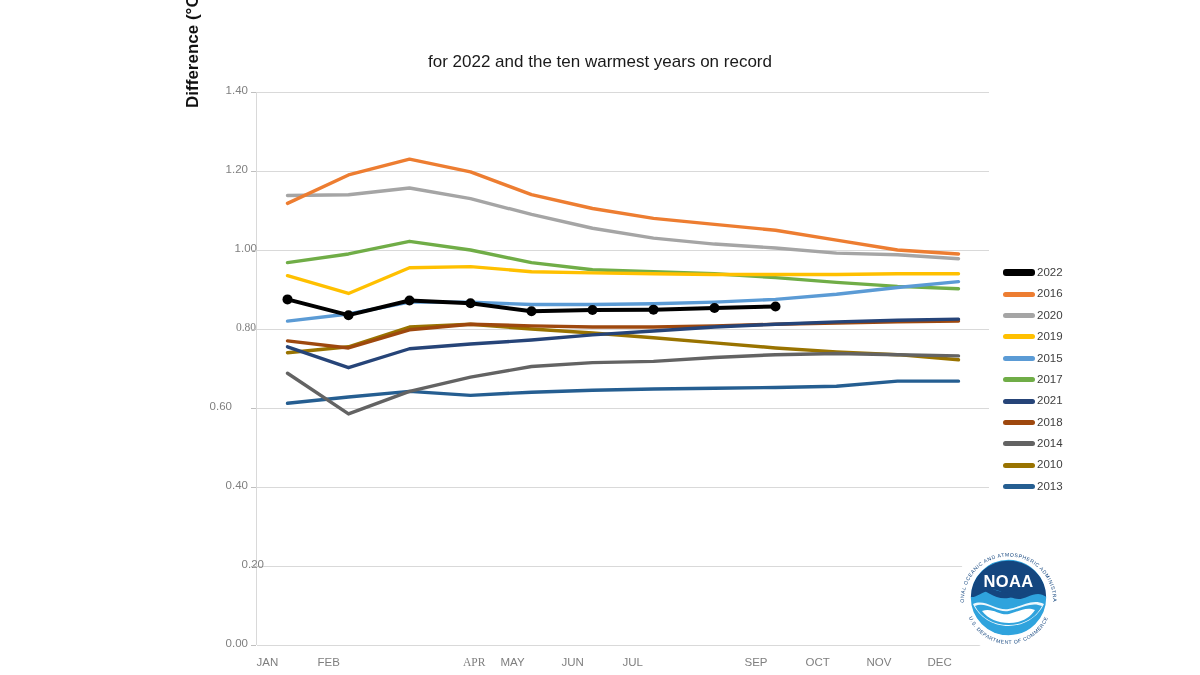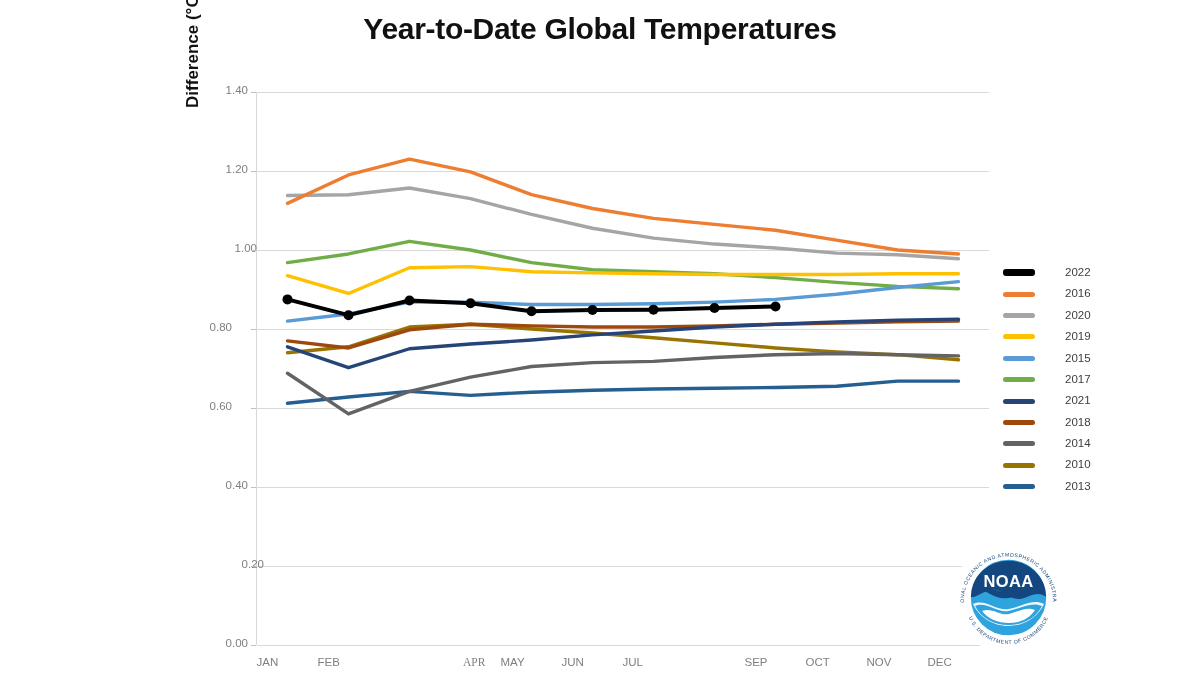--- a/index.html
+++ b/index.html
@@ -42,34 +42,34 @@
 
   .xtick{
     position:absolute;top:656px;width:60px;text-align:left;
     font-size:11.5px;color:#7f7f7f;
   }
 
   svg.lines{position:absolute;left:0;top:0;width:732px;height:553px;overflow:visible;}
 
   
   .legend{position:absolute;left:1003px;top:262px;width:90px;}
-  .legend-row{display:flex;align-items:center;height:21.4px;gap:28px;}
+  .legend-row{display:flex;align-items:center;height:21.4px;}
   .legend-swatch{width:32px;height:5px;border-radius:3px;flex:0 0 auto;}
   .legend-swatch.thick{height:7px;}
   .legend-label{font-size:11.5px;color:#404040;margin-left:2px;line-height:1;}
 
   
   .logo{position:absolute;left:952px;top:541px;width:113px;height:113px;}
 </style>
 </head>
 <body>
 
 <div id="root">
 
-  <div class="title">Year-to-Date Global Temperatures</div>
+  <div class="subtitle">for 2022 and the ten warmest years on record</div>
 
   <div class="ytitle">Difference (°C) from the 20th century average</div>
 
   <div class="plot">
     <div id="grid-layer">
         <div class="gridline" style="top: 552.5px;"></div>
         <div class="gridline" style="top: 473.5px;"></div>
         <div class="gridline" style="top: 394.5px;"></div>
         <div class="gridline" style="top: 315.5px;"></div>
         <div class="gridline" style="top: 236.5px;"></div>
@@ -103,21 +103,21 @@
 
   <div id="ytick-layer">
       <div class="ytick" style="left: 200px; top: 637px;">0.00</div>
       <div class="ytickmark" style="left: 251px; top: 644.5px;"></div>
       <div class="ytick" style="left: 216px; top: 558px;">0.20</div>
       <div class="ytickmark" style="left: 251px; top: 565.5px;"></div>
       <div class="ytick" style="left: 200px; top: 479px;">0.40</div>
       <div class="ytickmark" style="left: 251px; top: 486.5px;"></div>
       <div class="ytick" style="left: 184px; top: 400px; text-align: right;">0.60</div>
       <div class="ytickmark" style="left: 251px; top: 407.5px;"></div>
-      <div class="ytick" style="left: 184px; top: 321px;">0.80</div>
+      <div class="ytick" style="left: 208px; top: 321px; font-family: Liberation Serif, serif;">0.80</div>
       <div class="ytickmark" style="left: 251px; top: 328.5px;"></div>
       <div class="ytick" style="left: 209px; top: 242px;">1.00</div>
       <div class="ytickmark" style="left: 251px; top: 249.5px;"></div>
       <div class="ytick" style="left: 200px; top: 163px;">1.20</div>
       <div class="ytickmark" style="left: 251px; top: 170.5px;"></div>
       <div class="ytick" style="left: 200px; top: 84px;">1.40</div>
       <div class="ytickmark" style="left: 251px; top: 91.5px;"></div>
     </div>
   <div id="xtick-layer">
       <div class="xtick" style="left: 256.5px;">JAN</div>

